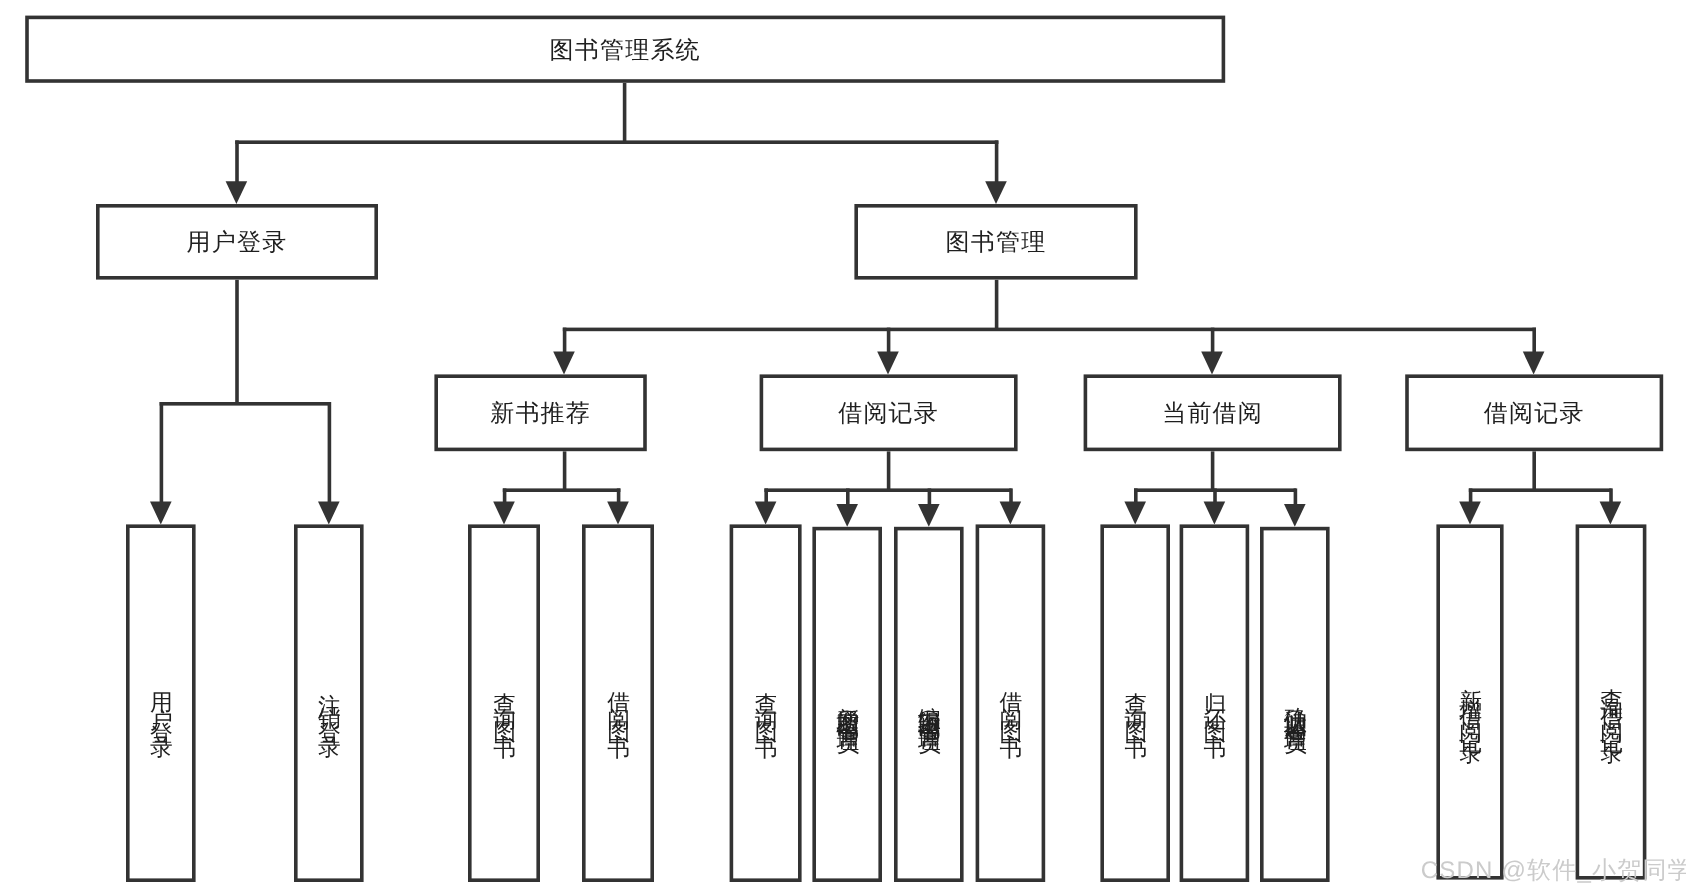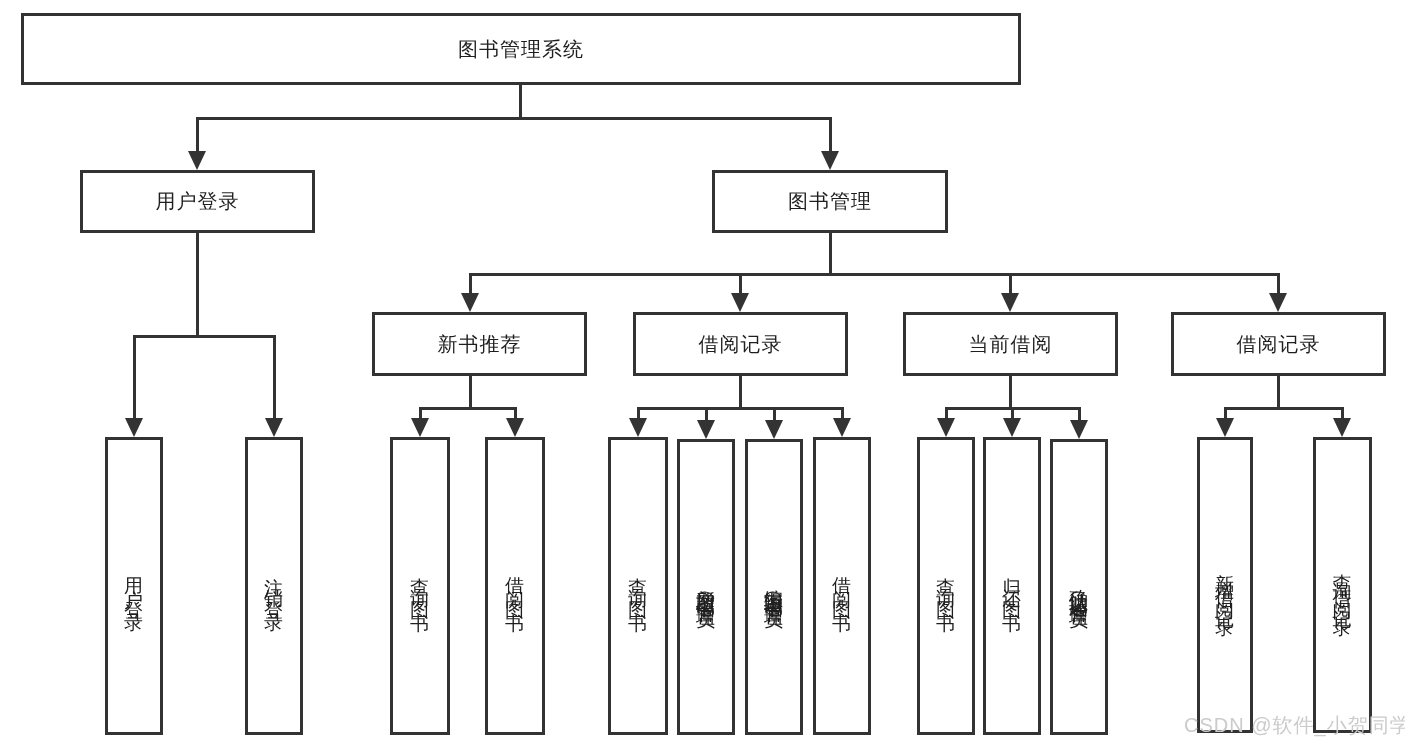--- a/index.html
+++ b/index.html
@@ -110,32 +110,32 @@
       <div class="line" style="left: 1010.5px; top: 407px; width: 3px; height: 13px;"></div>
       <div class="ahead" style="left: 1003px; top: 418px;"></div>
       <div class="line" style="left: 1077.5px; top: 407px; width: 3px; height: 15px;"></div>
       <div class="ahead" style="left: 1070px; top: 420px;"></div>
       <div class="line" style="left: 1223.5px; top: 407px; width: 3px; height: 13px;"></div>
       <div class="ahead" style="left: 1216px; top: 418px;"></div>
       <div class="line" style="left: 1340.5px; top: 407px; width: 3px; height: 13px;"></div>
       <div class="ahead" style="left: 1333px; top: 418px;"></div>
     </div>
 
-  <div class="box h" style="left:21px; top:13px; width:1000px; height:72px;">
+  <div class="box h" style="left:21px; top:13px; width:1000px; height:56px;">
     <span>图书管理系统</span>
   </div>
 
   <div class="box h" style="left:80px; top:170px; width:235px; height:63px;">
     <span>用户登录</span>
   </div>
   <div class="box h" style="left:712px; top:170px; width:236px; height:63px;">
     <span>图书管理</span>
   </div>
 
-  <div class="box h" style="left:372px; top:312px; width:215px; height:64px;">
+  <div class="box h" style="left:362px; top:312px; width:177px; height:64px;">
     <span>新书推荐</span>
   </div>
   <div class="box h" style="left:633px; top:312px; width:215px; height:64px;">
     <span>借阅记录</span>
   </div>
   <div class="box h" style="left:1171px; top:312px; width:215px; height:64px;">
     <span>借阅记录</span>
   </div>
   <div class="box h" style="left:903px; top:312px; width:215px; height:64px;">
     <span>当前借阅</span>

